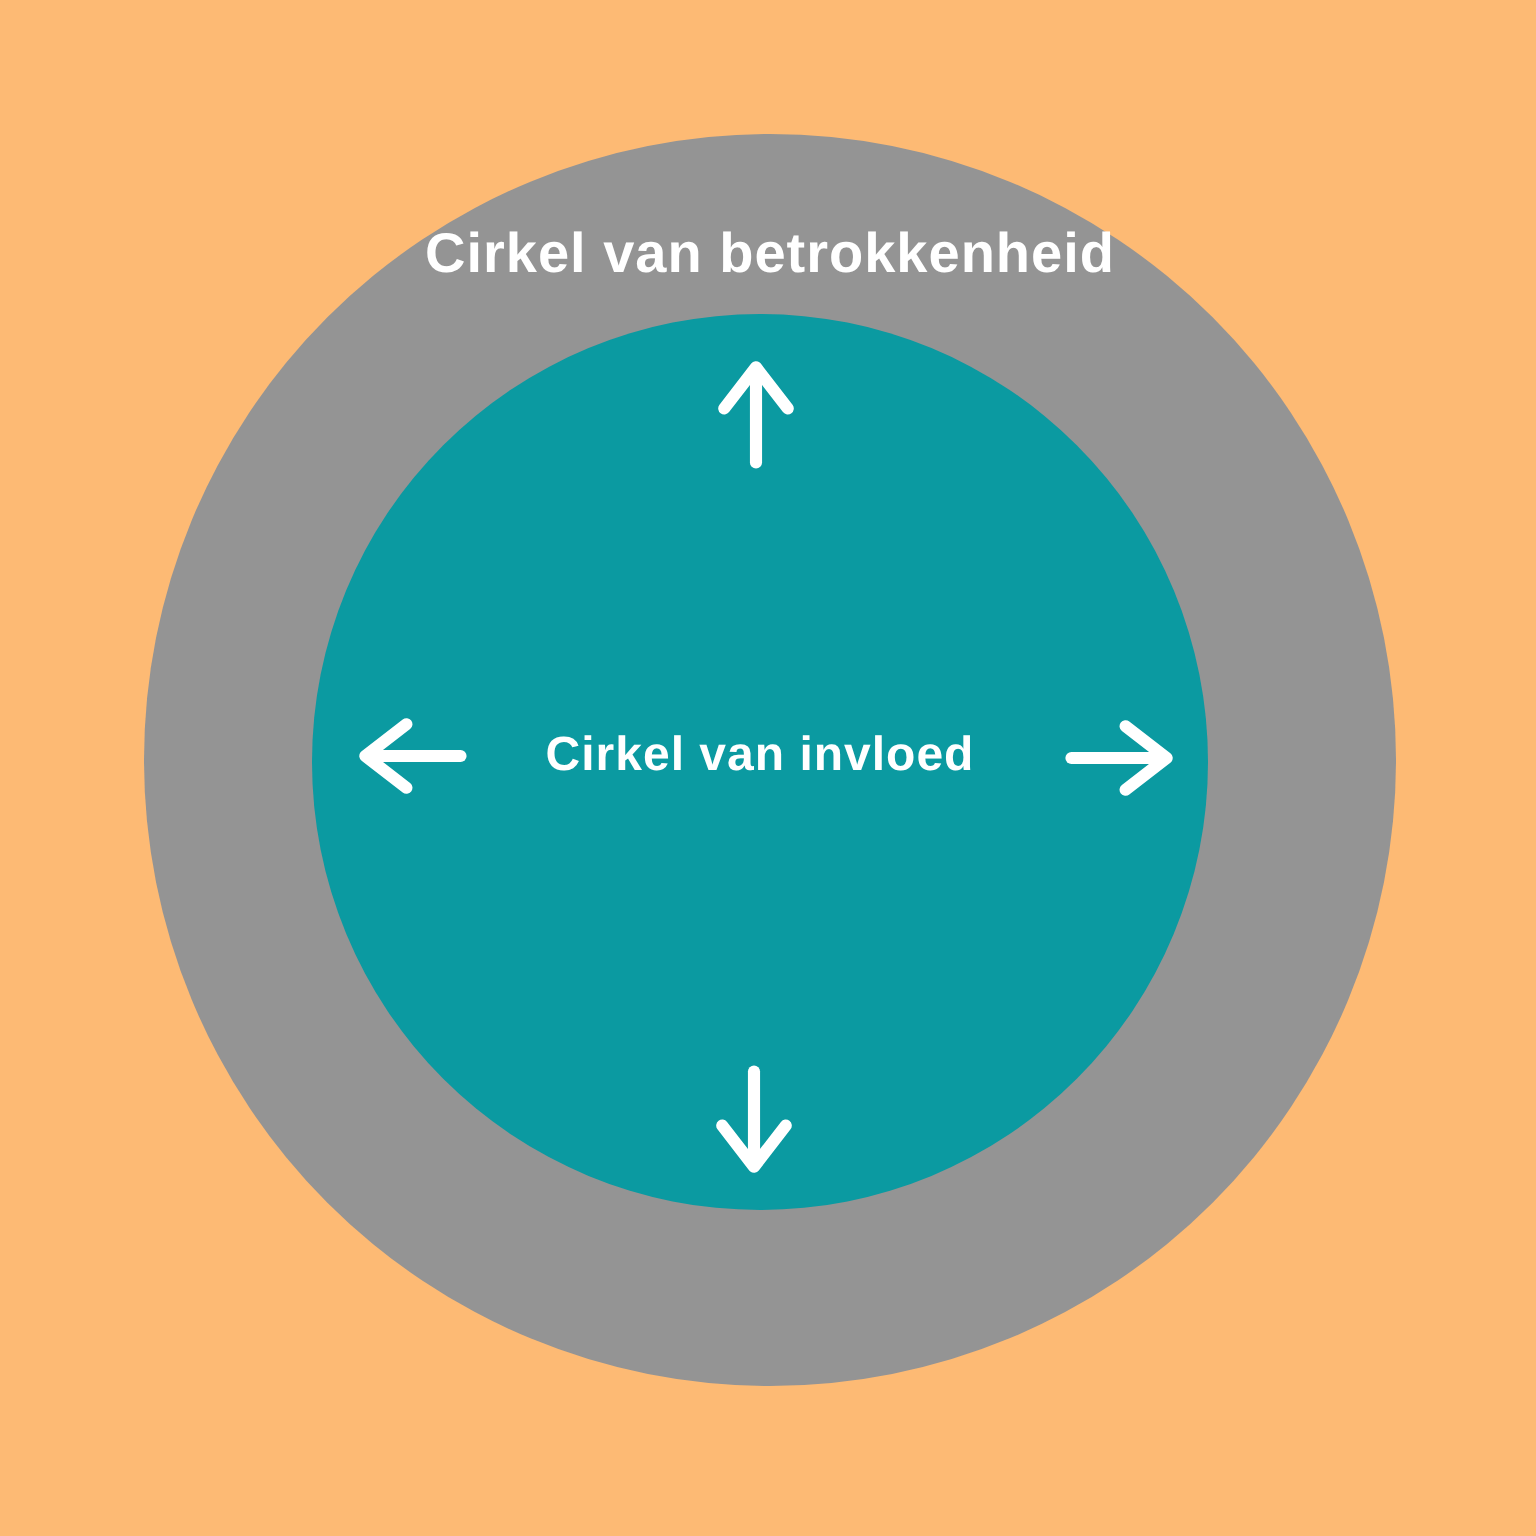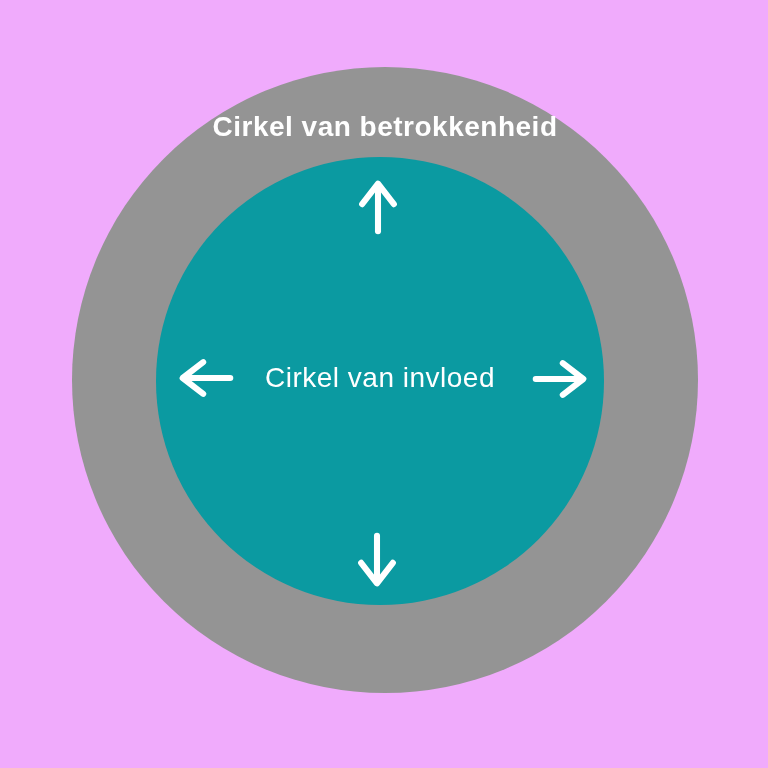--- a/index.html
+++ b/index.html
@@ -46,22 +46,22 @@
     width: 100%;
     text-align: center;
     color: var(--text-color, #ffffff);
     font-size: 28px;
     font-weight: 600;
     letter-spacing: 0.5px;
     white-space: nowrap;
   }
   .inner-label {
     color: var(--text-color, #ffffff);
-    font-size: 28px;
-    font-weight: 400;
+    font-size: 24px;
+    font-weight: 700;
     letter-spacing: 0.5px;
     white-space: nowrap;
     margin-top: -6px;
   }
   .arrow {
     position: absolute;
     width: 56px;
     height: 44px;
     pointer-events: none;
   }
@@ -72,21 +72,21 @@
     stroke: var(--arrow-color, #ffffff);
   }
   .arrow-up    { left: 378px; top: 207px; transform: translate(-50%,-50%) rotate(-90deg); }
   .arrow-down  { left: 377px; top: 560px; transform: translate(-50%,-50%) rotate(90deg); }
   .arrow-left  { left: 206px; top: 378px; transform: translate(-50%,-50%) rotate(180deg); }
   .arrow-right { left: 560px; top: 379px; transform: translate(-50%,-50%); }
 </style>
 </head>
 <body>
 
-<div class="canvas" style="background: #f0abfc; --arrow-color: #ffffff; --text-color: #ffffff;">
+<div class="canvas" style="background: #fdba74; --arrow-color: #ffffff; --text-color: #ffffff;">
 
   <div class="circle outer-circle" style="background: rgb(148, 148, 148);">
     <div class="outer-label">Cirkel van betrokkenheid</div>
   </div>
 
   <div class="circle inner-circle" style="background: rgb(11, 154, 161);">
     <div class="inner-label">Cirkel van invloed</div>
   </div>
 
   <div class="arrow arrow-up">

